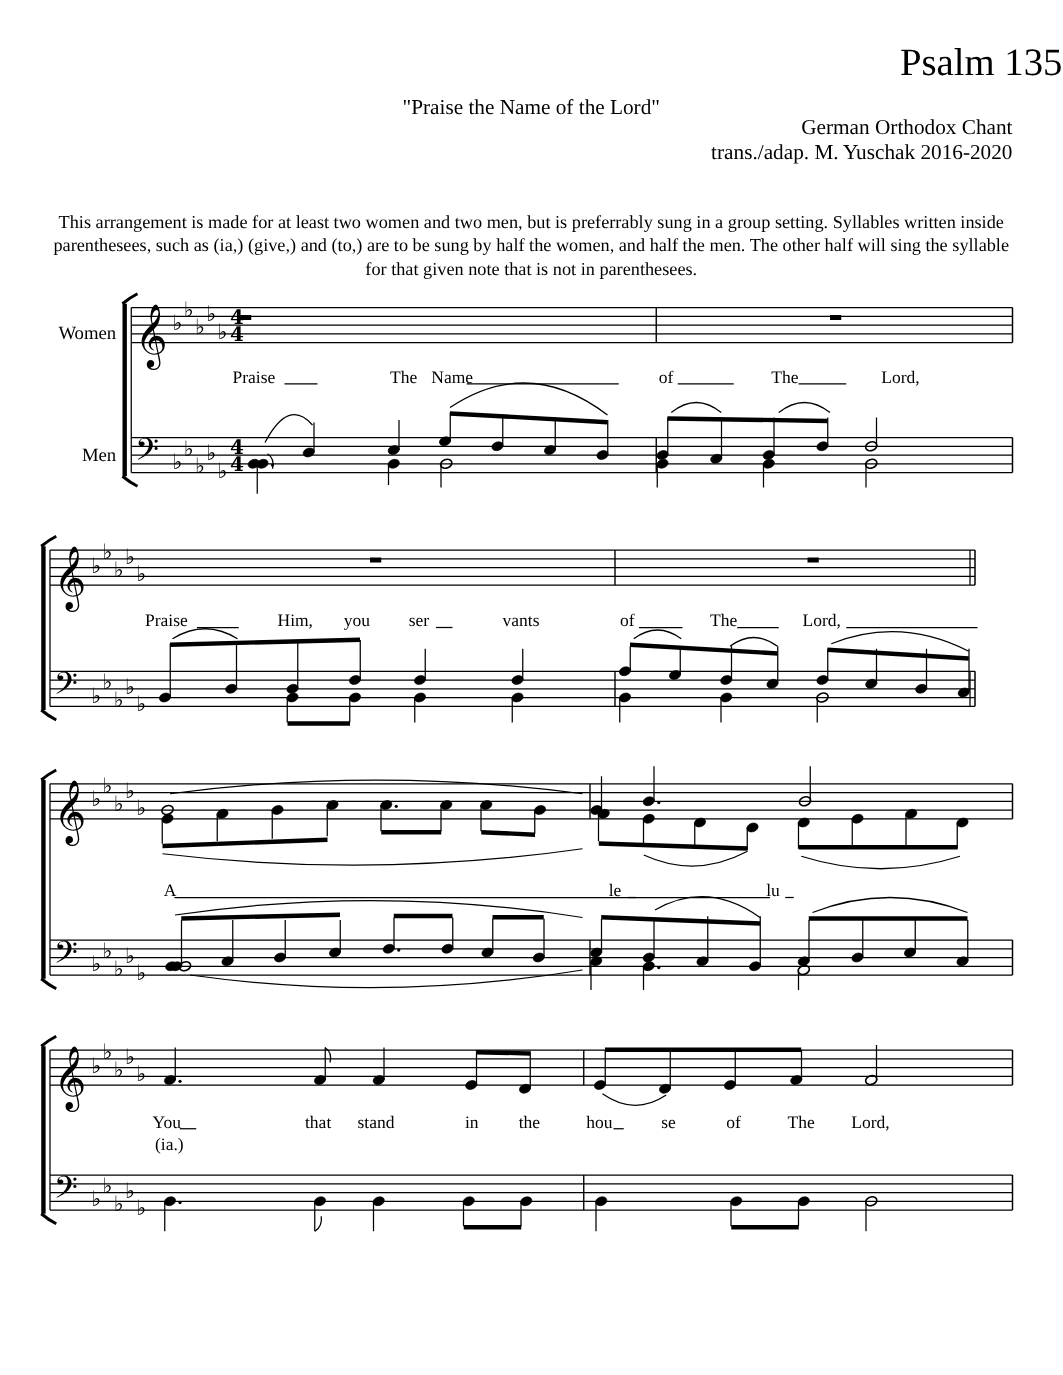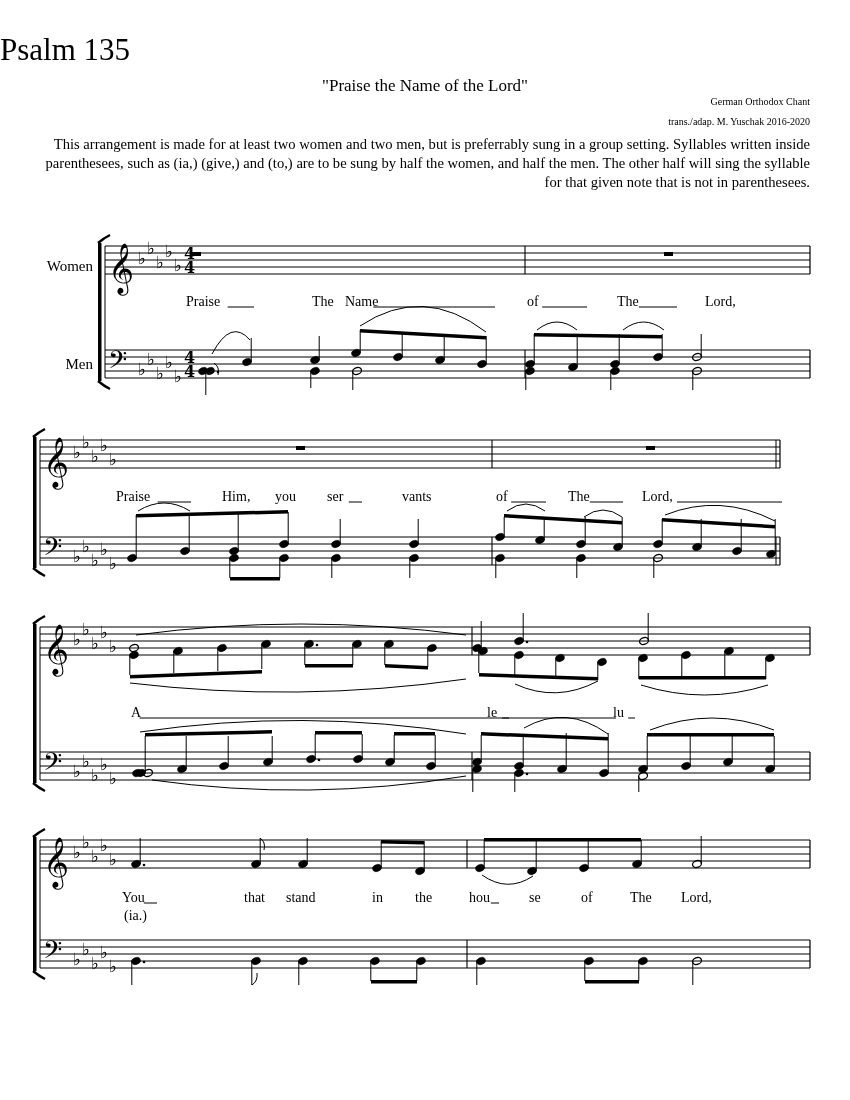--- a/index.html
+++ b/index.html
@@ -1,24 +1,24 @@
 <!DOCTYPE html>
 <html><head>
 <meta charset="utf-8">
 <style>
   html, body { margin: 0; padding: 0; background: #ffffff; }
   body { width: 850px; height: 1100px; position: relative; overflow: hidden;
          font-family: "Liberation Serif", "DejaVu Serif", serif; color: #000; }
-  .title { position: absolute; top: 32px; left: 0; width: 850px; text-align: left;
+  .title { position: absolute; top: 32px; left: 0; width: 850px; text-align: right;
            font-size: 31px; }
   .subtitle { position: absolute; top: 76px; left: 0; width: 850px; text-align: center;
               font-size: 17px; }
   .composer { position: absolute; top: 92px; right: 40px; text-align: right;
-              font-size: 10px; line-height: 20px; }
-  .intro { position: absolute; top: 135px; left: 40px; width: 770px; text-align: right;
+              font-size: 17px; line-height: 20px; }
+  .intro { position: absolute; top: 169px; left: 40px; width: 770px; text-align: center;
            font-size: 14.6px; line-height: 19px; }
   svg.score { position: absolute; top: 0; left: 0; }
   .lyric { font-family: "Liberation Serif", "DejaVu Serif", serif; font-size: 14px; fill: #000; }
   .label { font-family: "Liberation Serif", "DejaVu Serif", serif; font-size: 15px; fill: #000; }
   .glyph { font-family: "DejaVu Sans", sans-serif; fill: #000; }
   .ts { font-family: "DejaVu Serif", serif; font-weight: bold; font-size: 16px; fill:#000; }
 </style>
 </head>
 <body>
 

